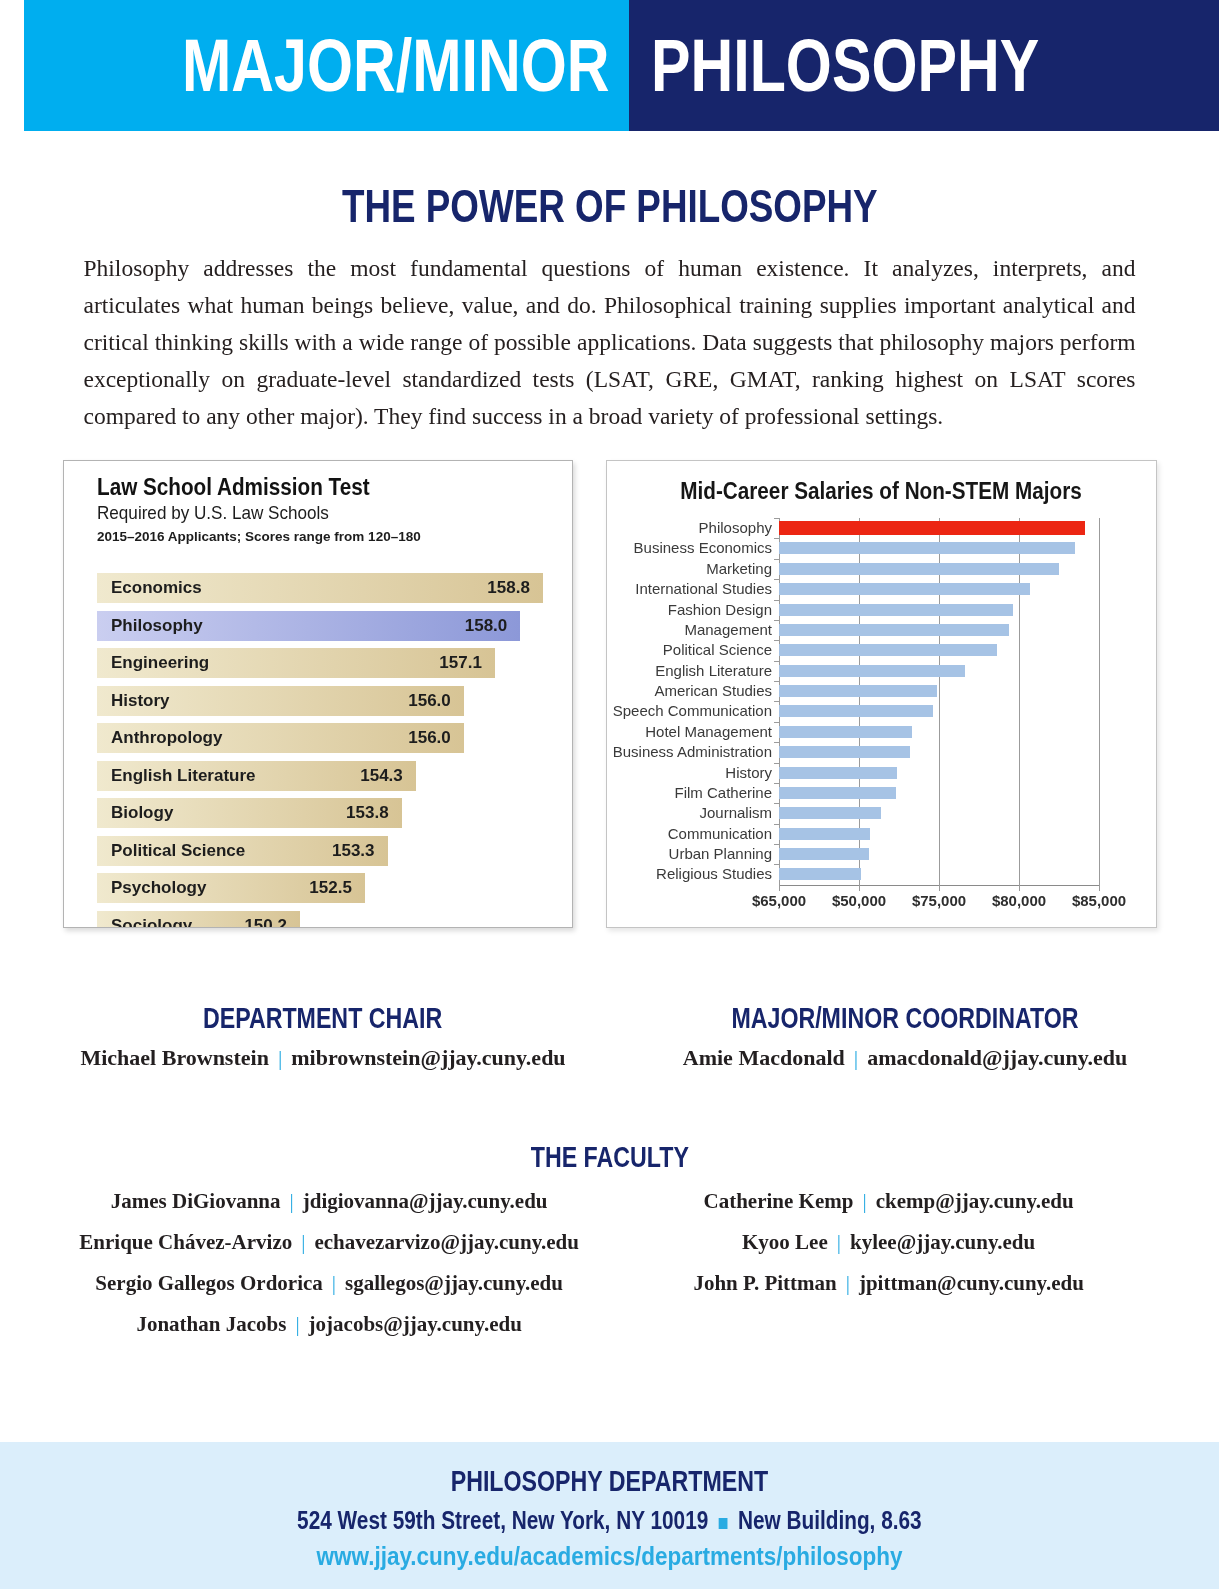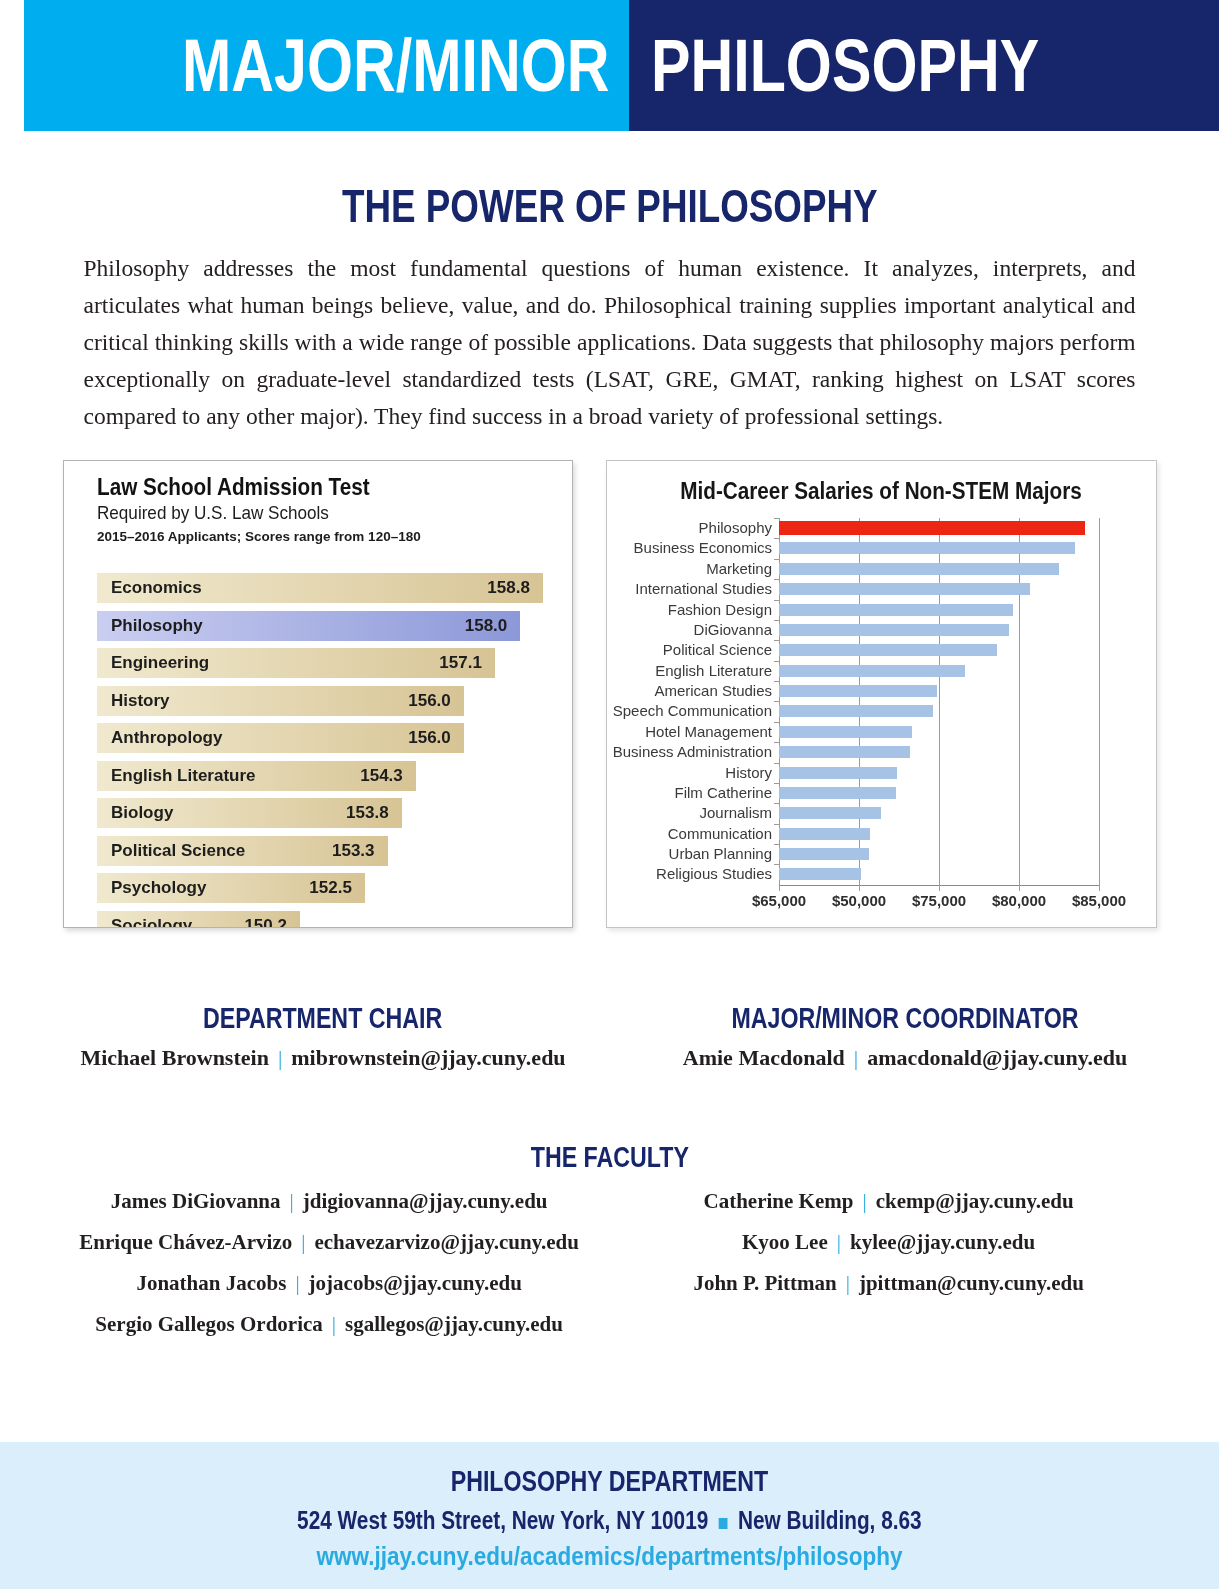--- a/index.html
+++ b/index.html
@@ -164,21 +164,21 @@
     </div>
 
     <div class="salary-box">
       <div class="salary-title"><span class="cx90c">Mid-Career Salaries of Non-STEM Majors</span></div>
       <div class="salary-labels">
           <div class="slab">Philosophy</div>
           <div class="slab">Business Economics</div>
           <div class="slab">Marketing</div>
           <div class="slab">International Studies</div>
           <div class="slab">Fashion Design</div>
-          <div class="slab">DiGiovanna</div>
+          <div class="slab">Management</div>
           <div class="slab">Political Science</div>
           <div class="slab">English Literature</div>
           <div class="slab">American Studies</div>
           <div class="slab">Speech Communication</div>
           <div class="slab">Hotel Management</div>
           <div class="slab">Business Administration</div>
           <div class="slab">History</div>
           <div class="slab">Film Catherine</div>
           <div class="slab">Journalism</div>
           <div class="slab">Communication</div>
@@ -271,22 +271,22 @@
       </div>
     </div>
   </section>
 
   <section class="faculty">
     <div class="sec-head"><span class="condense">THE FACULTY</span></div>
     <div class="faculty-cols">
       <div class="fcol-left">
         <div class="fentry"><span>James DiGiovanna</span><span class="pipe">|</span><span>jdigiovanna@jjay.cuny.edu</span></div>
         <div class="fentry"><span>Enrique Chávez-Arvizo</span><span class="pipe">|</span><span>echavezarvizo@jjay.cuny.edu</span></div>
+        <div class="fentry"><span>Sergio Gallegos Ordorica</span><span class="pipe">|</span><span>sgallegos@jjay.cuny.edu</span></div>
         <div class="fentry"><span>Jonathan Jacobs</span><span class="pipe">|</span><span>jojacobs@jjay.cuny.edu</span></div>
-        <div class="fentry"><span>Sergio Gallegos Ordorica</span><span class="pipe">|</span><span>sgallegos@jjay.cuny.edu</span></div>
       </div>
       <div class="fcol-right">
         <div class="fentry"><span>Catherine Kemp</span><span class="pipe">|</span><span>ckemp@jjay.cuny.edu</span></div>
         <div class="fentry"><span>Kyoo Lee</span><span class="pipe">|</span><span>kylee@jjay.cuny.edu</span></div>
         <div class="fentry"><span>John P. Pittman</span><span class="pipe">|</span><span>jpittman@cuny.cuny.edu</span></div>
       </div>
     </div>
   </section>
 
   <footer class="footer">

